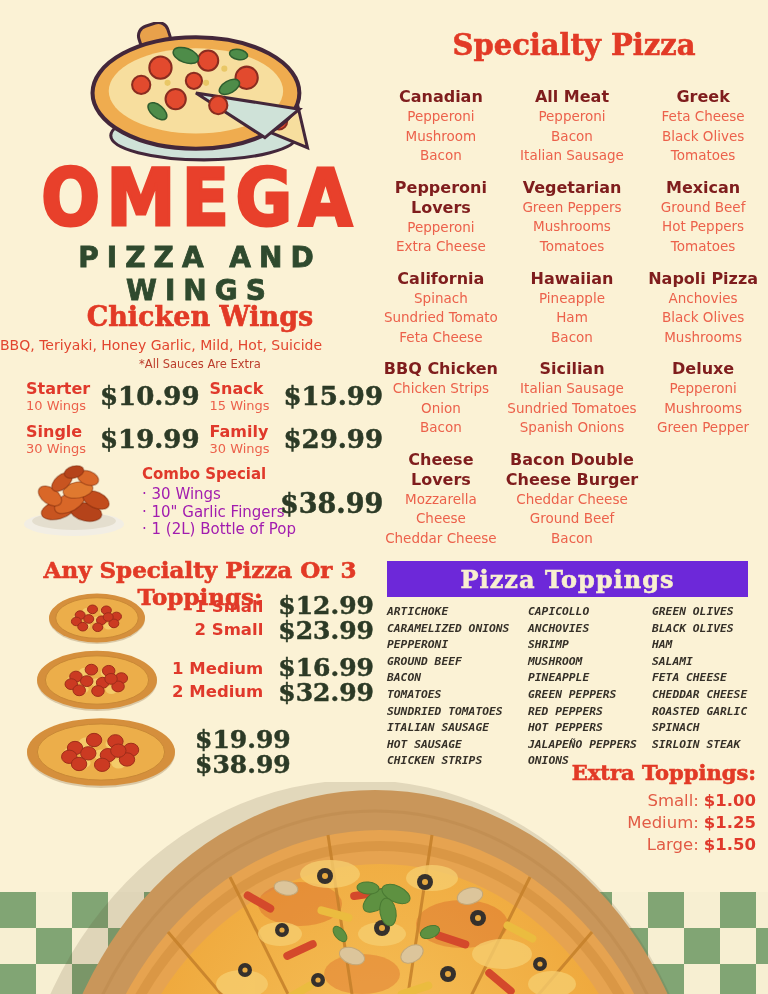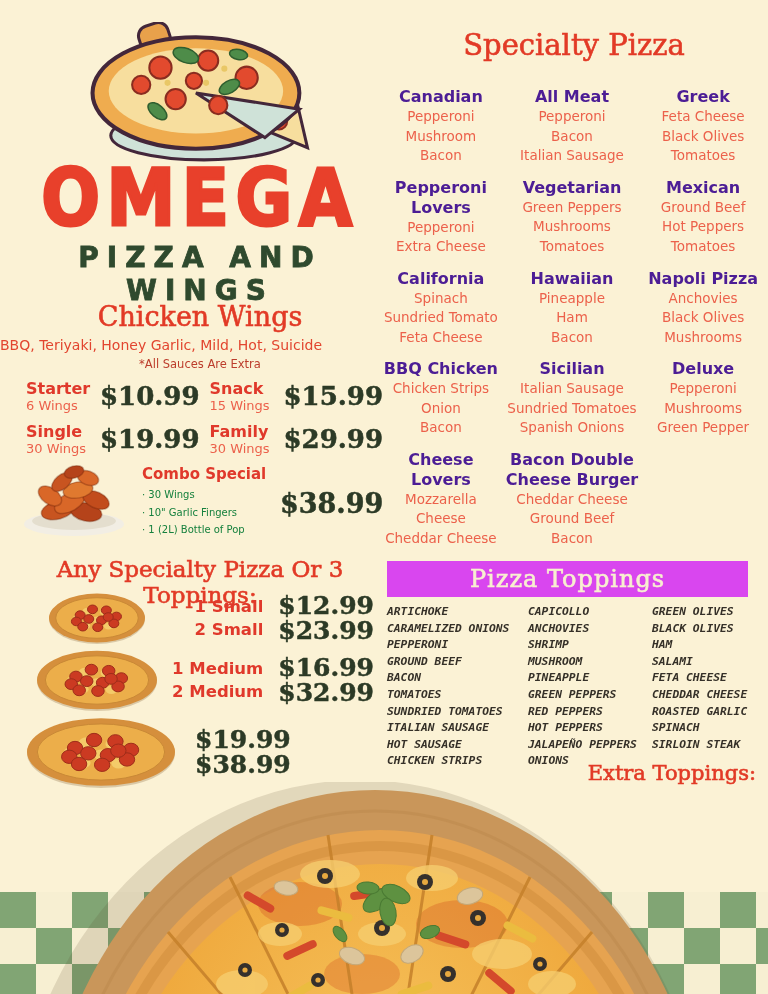--- a/index.html
+++ b/index.html
@@ -1,19 +1,19 @@
 <!DOCTYPE html>
 <html><head>
 <meta charset="utf-8">
 <style>
   html,body{margin:0;padding:0;background:#e8e4d6;}
   .page{position:relative;width:768px;height:994px;background:#FBF2D5;overflow:hidden;
         font-family:"DejaVu Sans",sans-serif;}
   .abs{position:absolute;}
-  .serif{font-family:"DejaVu Serif",serif;font-weight:normal;-webkit-text-stroke:.6px currentColor;}
+  .serif{font-family:"DejaVu Serif",serif;font-weight:bold;-webkit-text-stroke:.6px currentColor;}
 
   
   .logo-art{left:64px;top:22px;width:272px;height:146px;}
   .logo-name{left:10px;top:162px;width:380px;text-align:center;color:#E8402B;
     font-weight:bold;font-size:64px;line-height:70px;letter-spacing:6px;
     -webkit-text-stroke:2.5px #E8402B;transform:scale(1.08,1.22);transform-origin:50% 40%;}
   .logo-tagline{left:10px;top:241px;width:380px;text-align:center;color:#2F4A2E;
     font-weight:bold;font-size:28px;letter-spacing:8px;-webkit-text-stroke:.8px #2F4A2E;}
 
   
@@ -26,45 +26,45 @@
   .wo-text{width:72px;}
   .wo-label{display:block;font-weight:bold;font-size:16px;line-height:19px;color:#E0392B;white-space:nowrap;}
   .wo-sub{display:block;font-size:13px;line-height:15px;color:#EC614B;white-space:nowrap;}
   .wo-price{font-family:"DejaVu Serif",serif;font-weight:bold;font-size:26px;color:#2C3A26;
     -webkit-text-stroke:.5px #2C3A26;margin-left:2px;}
 
   .combo{left:20px;top:458px;width:362px;height:82px;}
   .combo-img{position:absolute;left:0;top:0;}
   .combo-text{position:absolute;left:122px;top:5px;}
   .combo-title{font-weight:bold;font-size:15px;line-height:23px;color:#E0392B;white-space:nowrap;}
-  .combo-bullets div{font-size:10px;line-height:17.5px;color:#15803d;white-space:nowrap;}
+  .combo-bullets div{font-size:15px;line-height:17.5px;color:#a21caf;white-space:nowrap;}
   .combo-price{position:absolute;left:260px;top:30px;font-family:"DejaVu Serif",serif;font-weight:bold;
     font-size:27px;color:#2C3A26;-webkit-text-stroke:.5px #2C3A26;}
 
   
   .deals-title{left:10px;top:556px;width:380px;text-align:center;font-size:23px;color:#E23A26;}
   .deals{left:22px;top:592px;width:352px;}
   .deal-row{display:flex;align-items:center;margin-bottom:5px;}
   .deal-pizza{width:158px;display:flex;justify-content:center;align-items:center;}
   .deal-labels{width:96px;text-align:right;}
   .deal-labels div{font-weight:bold;font-size:16.5px;line-height:23px;color:#E0392B;white-space:nowrap;}
   .deal-prices{margin-left:15px;text-align:left;}
   .deal-prices div{font-family:"DejaVu Serif",serif;font-weight:bold;font-size:25px;line-height:25px;
     color:#2C3A26;-webkit-text-stroke:.5px #2C3A26;white-space:nowrap;}
 
   
   .specialty-title{left:388px;top:28px;width:372px;text-align:center;font-size:29px;color:#E23A26;}
   .specialty-grid{left:380px;top:87px;width:384px;display:grid;grid-template-columns:repeat(3,1fr);
     column-gap:4px;row-gap:12px;}
   .sp-cell{text-align:center;min-height:76px;}
-  .sp-name{font-weight:bold;font-size:16px;line-height:20px;color:#4c1d95;white-space:nowrap;}
+  .sp-name{font-weight:bold;font-size:16px;line-height:20px;color:#7f1d1d;white-space:nowrap;}
   .sp-ing{font-size:13.5px;line-height:19.5px;color:#EC614B;white-space:nowrap;}
 
   
-  .toppings-banner{left:387px;top:561px;width:361px;height:36px;background:#d946ef;color:#F8EFD0;
+  .toppings-banner{left:387px;top:561px;width:361px;height:36px;background:#6d28d9;color:#F8EFD0;
     text-align:center;font-size:24px;line-height:37px;letter-spacing:1px;}
   .toppings-cols{left:387px;top:604px;width:372px;display:flex;}
   .top-col1{width:141px;} .top-col2{width:124px;} .top-col3{width:107px;}
   .top-line{font-family:"DejaVu Sans Mono",monospace;font-style:italic;font-weight:bold;
     font-size:11.3px;line-height:16.6px;color:#353028;white-space:nowrap;}
 
   
   .extra{left:470px;top:760px;width:286px;text-align:right;z-index:5;}
   .extra-title{font-size:21px;line-height:26px;color:#E23A26;margin-bottom:4px;}
   .extra-row{font-size:16.5px;line-height:22px;}
@@ -214,21 +214,21 @@
   <div class="abs logo-tagline txt">PIZZA AND WINGS</div>
 
   <div class="abs serif wings-title txt">Chicken Wings</div>
   <div class="abs wings-sauces txt">BBQ, Teriyaki, Honey Garlic, Mild, Hot, Suicide</div>
   <div class="abs wings-note txt">*All Sauces Are Extra</div>
 
   <div class="abs wings-grid txt" id="wings-grid">
       <div class="wing-opt">
         <div class="wo-text">
           <span class="wo-label">Starter</span>
-          <span class="wo-sub">6 Wings</span>
+          <span class="wo-sub">10 Wings</span>
         </div>
         <span class="wo-price">$10.99</span>
       </div>
       <div class="wing-opt">
         <div class="wo-text">
           <span class="wo-label">Snack</span>
           <span class="wo-sub">15 Wings</span>
         </div>
         <span class="wo-price">$15.99</span>
       </div>
@@ -504,15 +504,20 @@
         <div class="top-line">FETA CHEESE</div>
         <div class="top-line">CHEDDAR CHEESE</div>
         <div class="top-line">ROASTED GARLIC</div>
         <div class="top-line">SPINACH</div>
         <div class="top-line">SIRLOIN STEAK</div>
       </div>
     </div>
 
   <div class="abs extra txt">
     <div class="serif extra-title">Extra Toppings:</div>
+    <div id="extra-rows">
+        <div class="extra-row"><span class="extra-label">Small:</span><span class="extra-price">$1.00</span></div>
+        <div class="extra-row"><span class="extra-label">Medium:</span><span class="extra-price">$1.25</span></div>
+        <div class="extra-row"><span class="extra-label">Large:</span><span class="extra-price">$1.50</span></div>
+      </div>
   </div>
 
 </div>
 
 </body></html>

